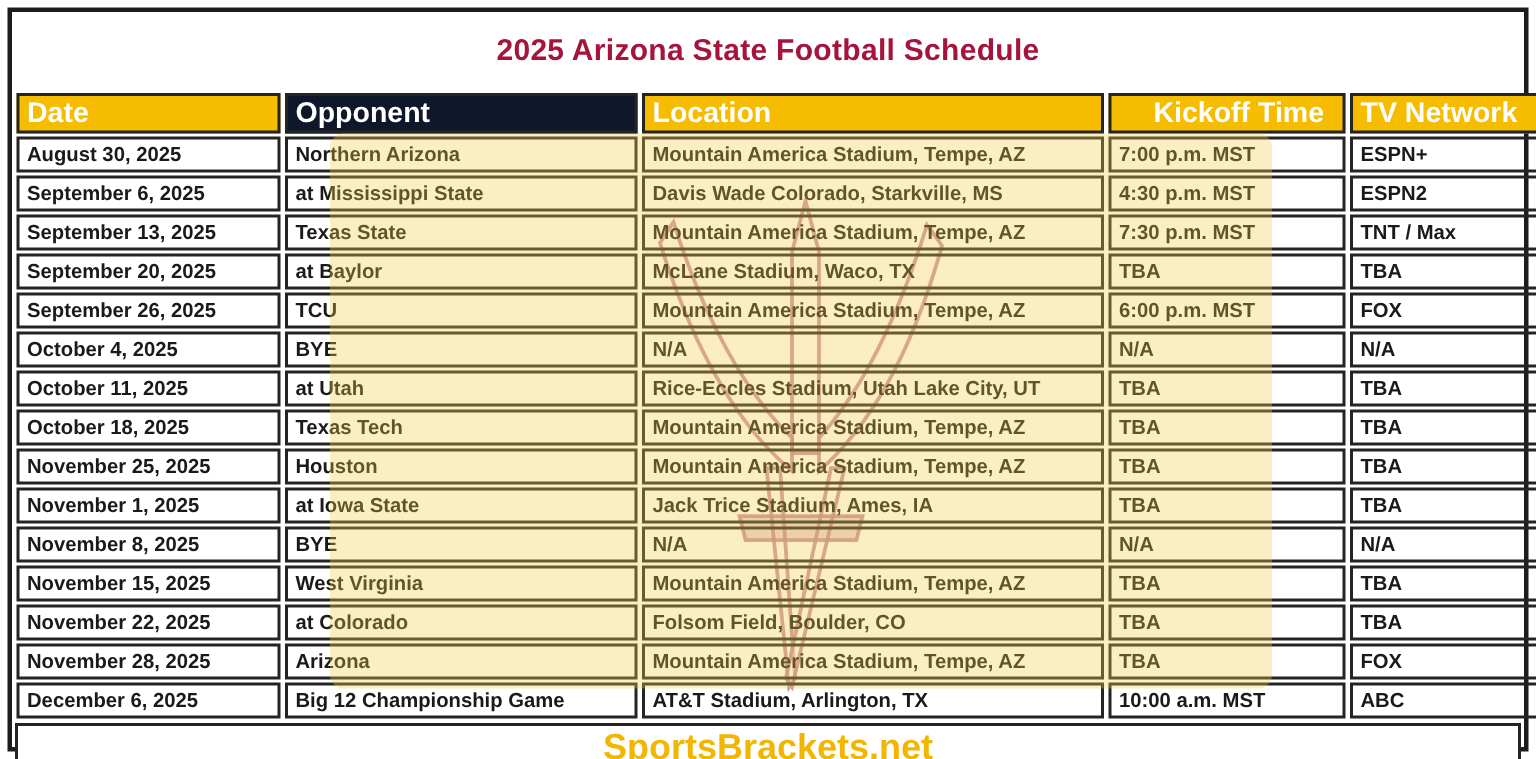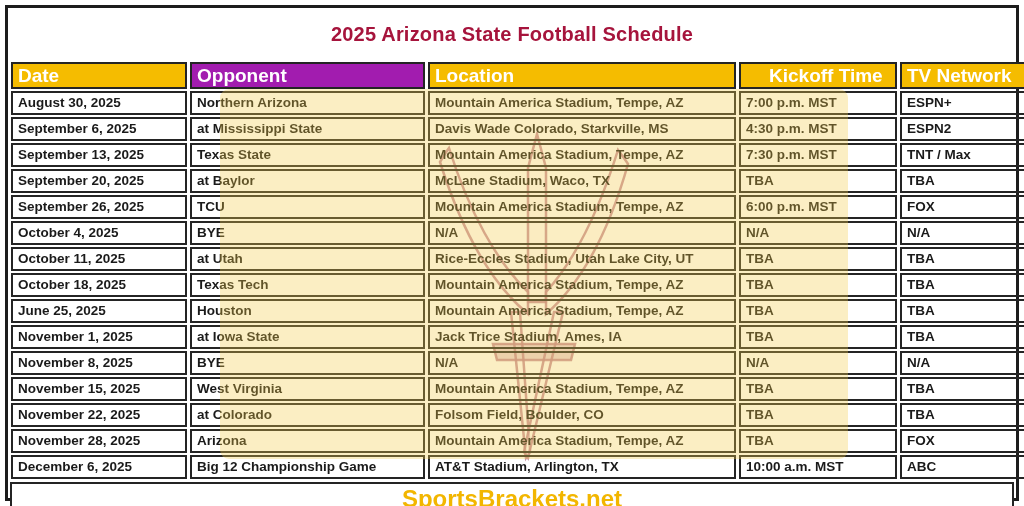--- a/index.html
+++ b/index.html
@@ -74,21 +74,21 @@
     <colgroup>
       <col style="width:176px">
       <col style="width:235px">
       <col style="width:308px">
       <col style="width:158px">
       <col style="width:127px">
     </colgroup>
     <thead>
       <tr>
         <th class="center" style="background: rgb(245, 188, 0);">Date</th>
-        <th style="background: #a21caf;">Opponent</th>
+        <th style="background: #0f172a;">Opponent</th>
         <th style="background: rgb(245, 188, 0);">Location</th>
         <th class="center" style="background: rgb(245, 188, 0); padding-left: 28px;">Kickoff Time</th>
         <th class="center" style="background: rgb(245, 188, 0);">TV Network</th>
       </tr>
     </thead>
     <tbody>
         <tr>
           <td>August 30, 2025</td>
           <td>Northern Arizona</td>
           <td>Mountain America Stadium, Tempe, AZ</td>
@@ -138,21 +138,21 @@
           <td class="center">TBA</td>
         </tr>
         <tr>
           <td>October 18, 2025</td>
           <td>Texas Tech</td>
           <td>Mountain America Stadium, Tempe, AZ</td>
           <td>TBA</td>
           <td class="center">TBA</td>
         </tr>
         <tr>
-          <td>June 25, 2025</td>
+          <td>November 25, 2025</td>
           <td>Houston</td>
           <td>Mountain America Stadium, Tempe, AZ</td>
           <td>TBA</td>
           <td class="center">TBA</td>
         </tr>
         <tr>
           <td>November 1, 2025</td>
           <td>at Iowa State</td>
           <td>Jack Trice Stadium, Ames, IA</td>
           <td>TBA</td>

